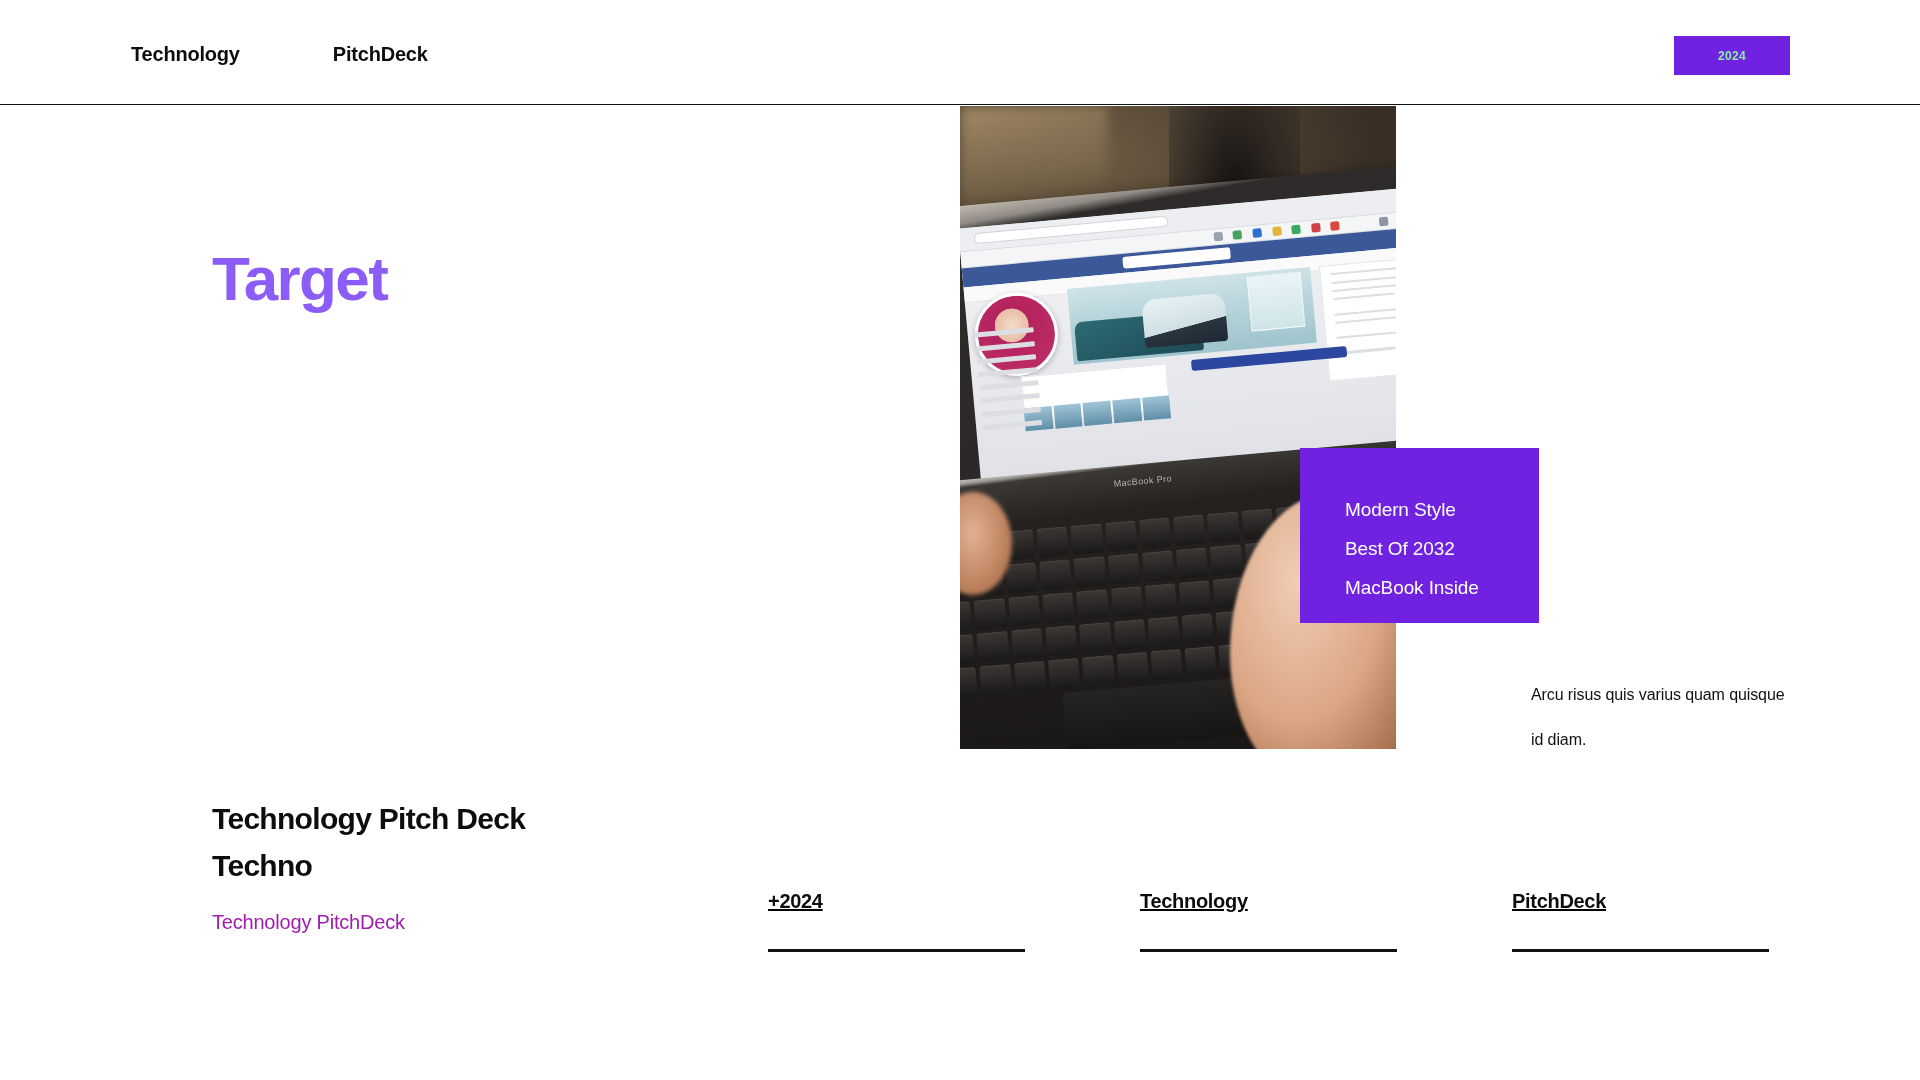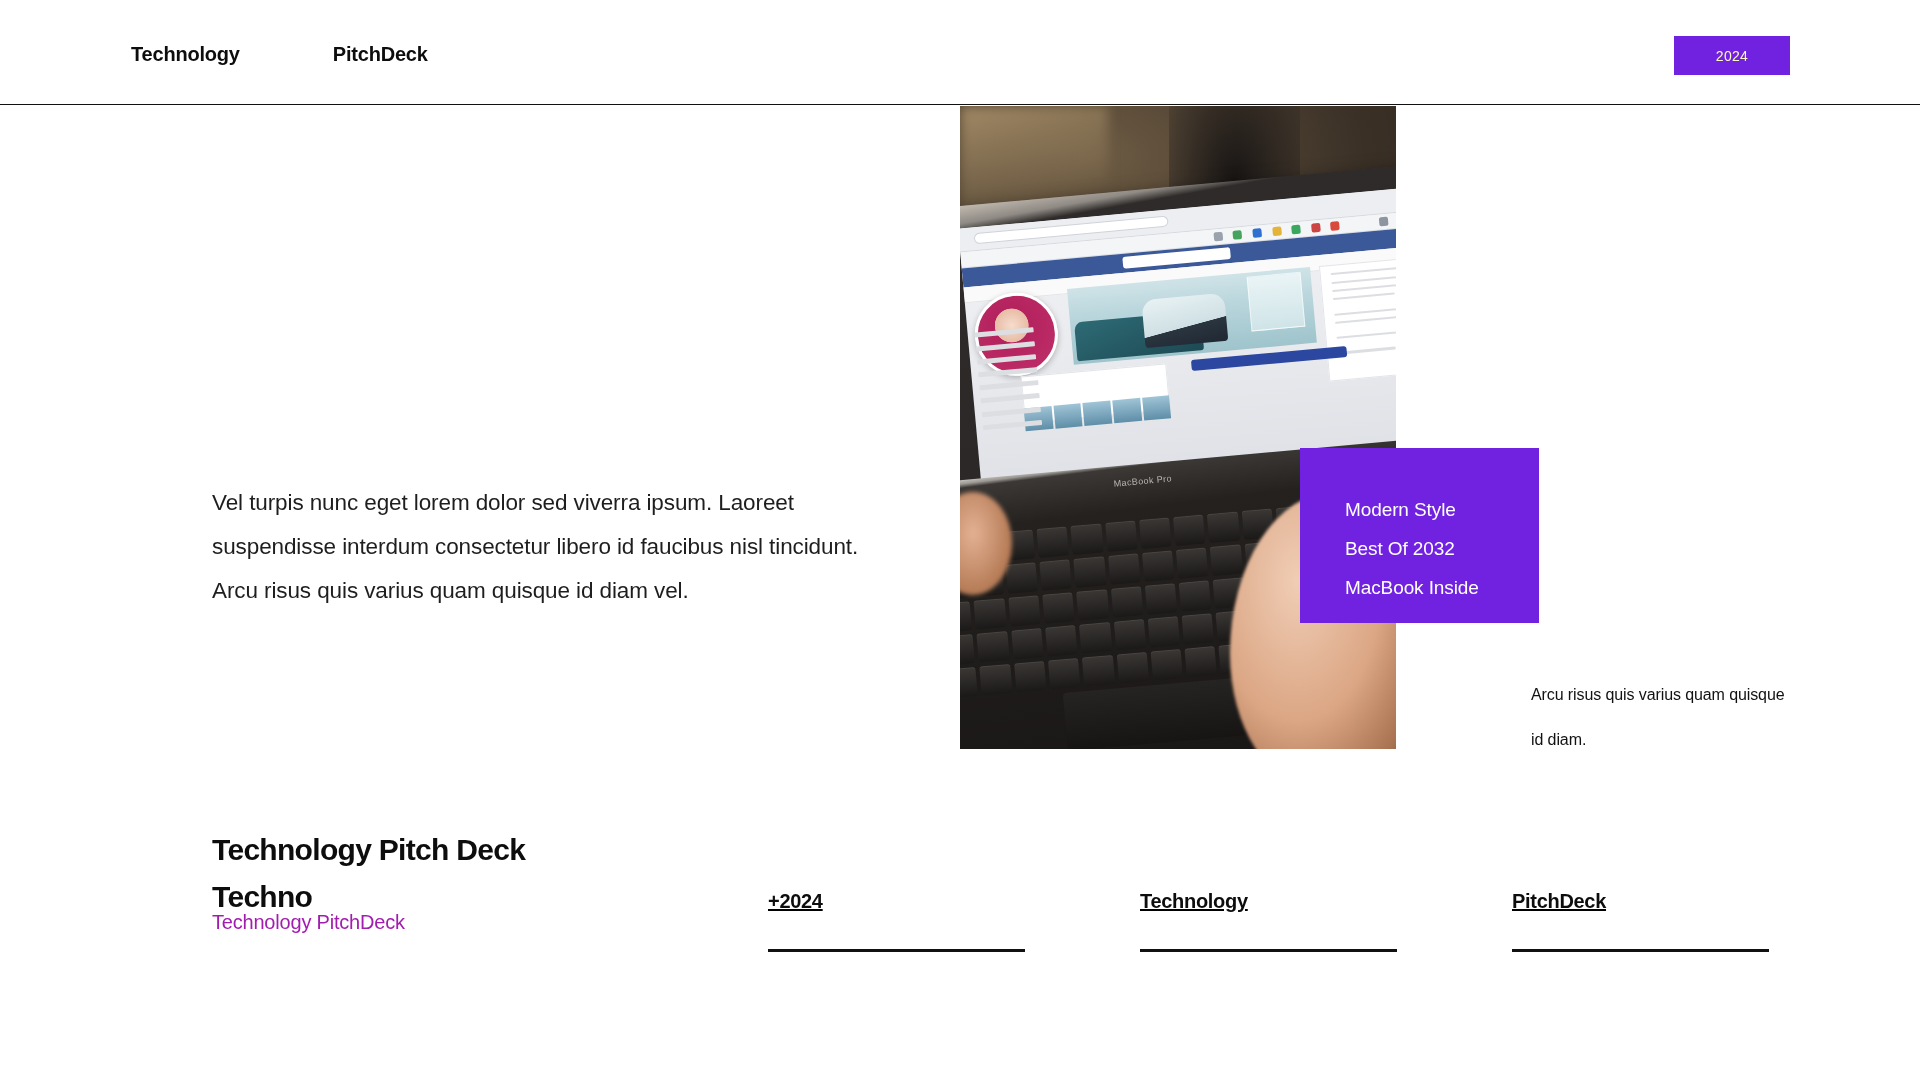--- a/index.html
+++ b/index.html
@@ -23,21 +23,21 @@
     letter-spacing:-0.2px; line-height:1;
   }
   .nav-item.first { margin-right:93px; }
   #year-badge {
     position:absolute; left:1674px; top:36px;
     width:116px; height:39px;
     background:#7122e0;
     display:flex; align-items:center; justify-content:center;
   }
   #year-badge span {
-    color:#fef9c3; font-size:14px; font-weight:normal; letter-spacing:0.3px;
+    color:#86efac; font-size:12px; font-weight:bold; letter-spacing:0.3px;
   }
 
   
   #title-block { position:absolute; left:212px; top:240px; }
   .title-line {
     font-size:62px; font-weight:bold; line-height:78px;
     letter-spacing:-1.6px;
   }
   .title-line.dark   { color:#1e1e1e; }
   .title-line.accent { color:#8b5cf6; }
@@ -228,21 +228,21 @@
   #photo-caption {
     position:absolute; left:1531px; top:672px; width:270px;
     font-size:16px; line-height:45px; color:#121212;
     letter-spacing:-0.1px;
   }
 
   
   #bottom-heading {
     position:absolute; left:212px; top:795px; width:420px;
     font-size:30px; font-weight:bold; line-height:47px;
-    color:#0d0d0d; letter-spacing:-0.7px;margin-top:31px;
+    color:#0d0d0d; letter-spacing:-0.7px;
   }
   #bottom-sub {
     position:absolute; left:212px; top:911px;
     font-size:20px; color:#a21caf; letter-spacing:-0.2px;
   }
 
   
   #stats { position:absolute; left:768px; top:890px; width:1020px; }
   .stat { position:absolute; top:0;text-decoration:underline; }
   .stat .label {
@@ -265,23 +265,23 @@
     <div id="nav">
       <span class="nav-item first">Technology</span>
       <span class="nav-item">PitchDeck</span>
     </div>
     <div id="year-badge">
       <span>2024</span>
     </div>
   </div>
 
   <div id="title-block">
+    <div class="title-line accent">Target</div>
   </div>
 
-  <p id="body-copy">Vel turpis nunc eget lorem dolor sed viverra ipsum. Laoreet suspendisse interdum consectetur libero id faucibus nisl tincidunt. Arcu risus quis varius quam quisque id diam vel.</p>
 
   <div id="photo">
     <div class="ph-bg"></div>
     <div class="ph-blurwin"></div>
     <div class="ph-blurfig"></div>
     <div class="desk"></div>
 
     <div class="lap-lid"></div>
 
     <div class="lap-screen">

